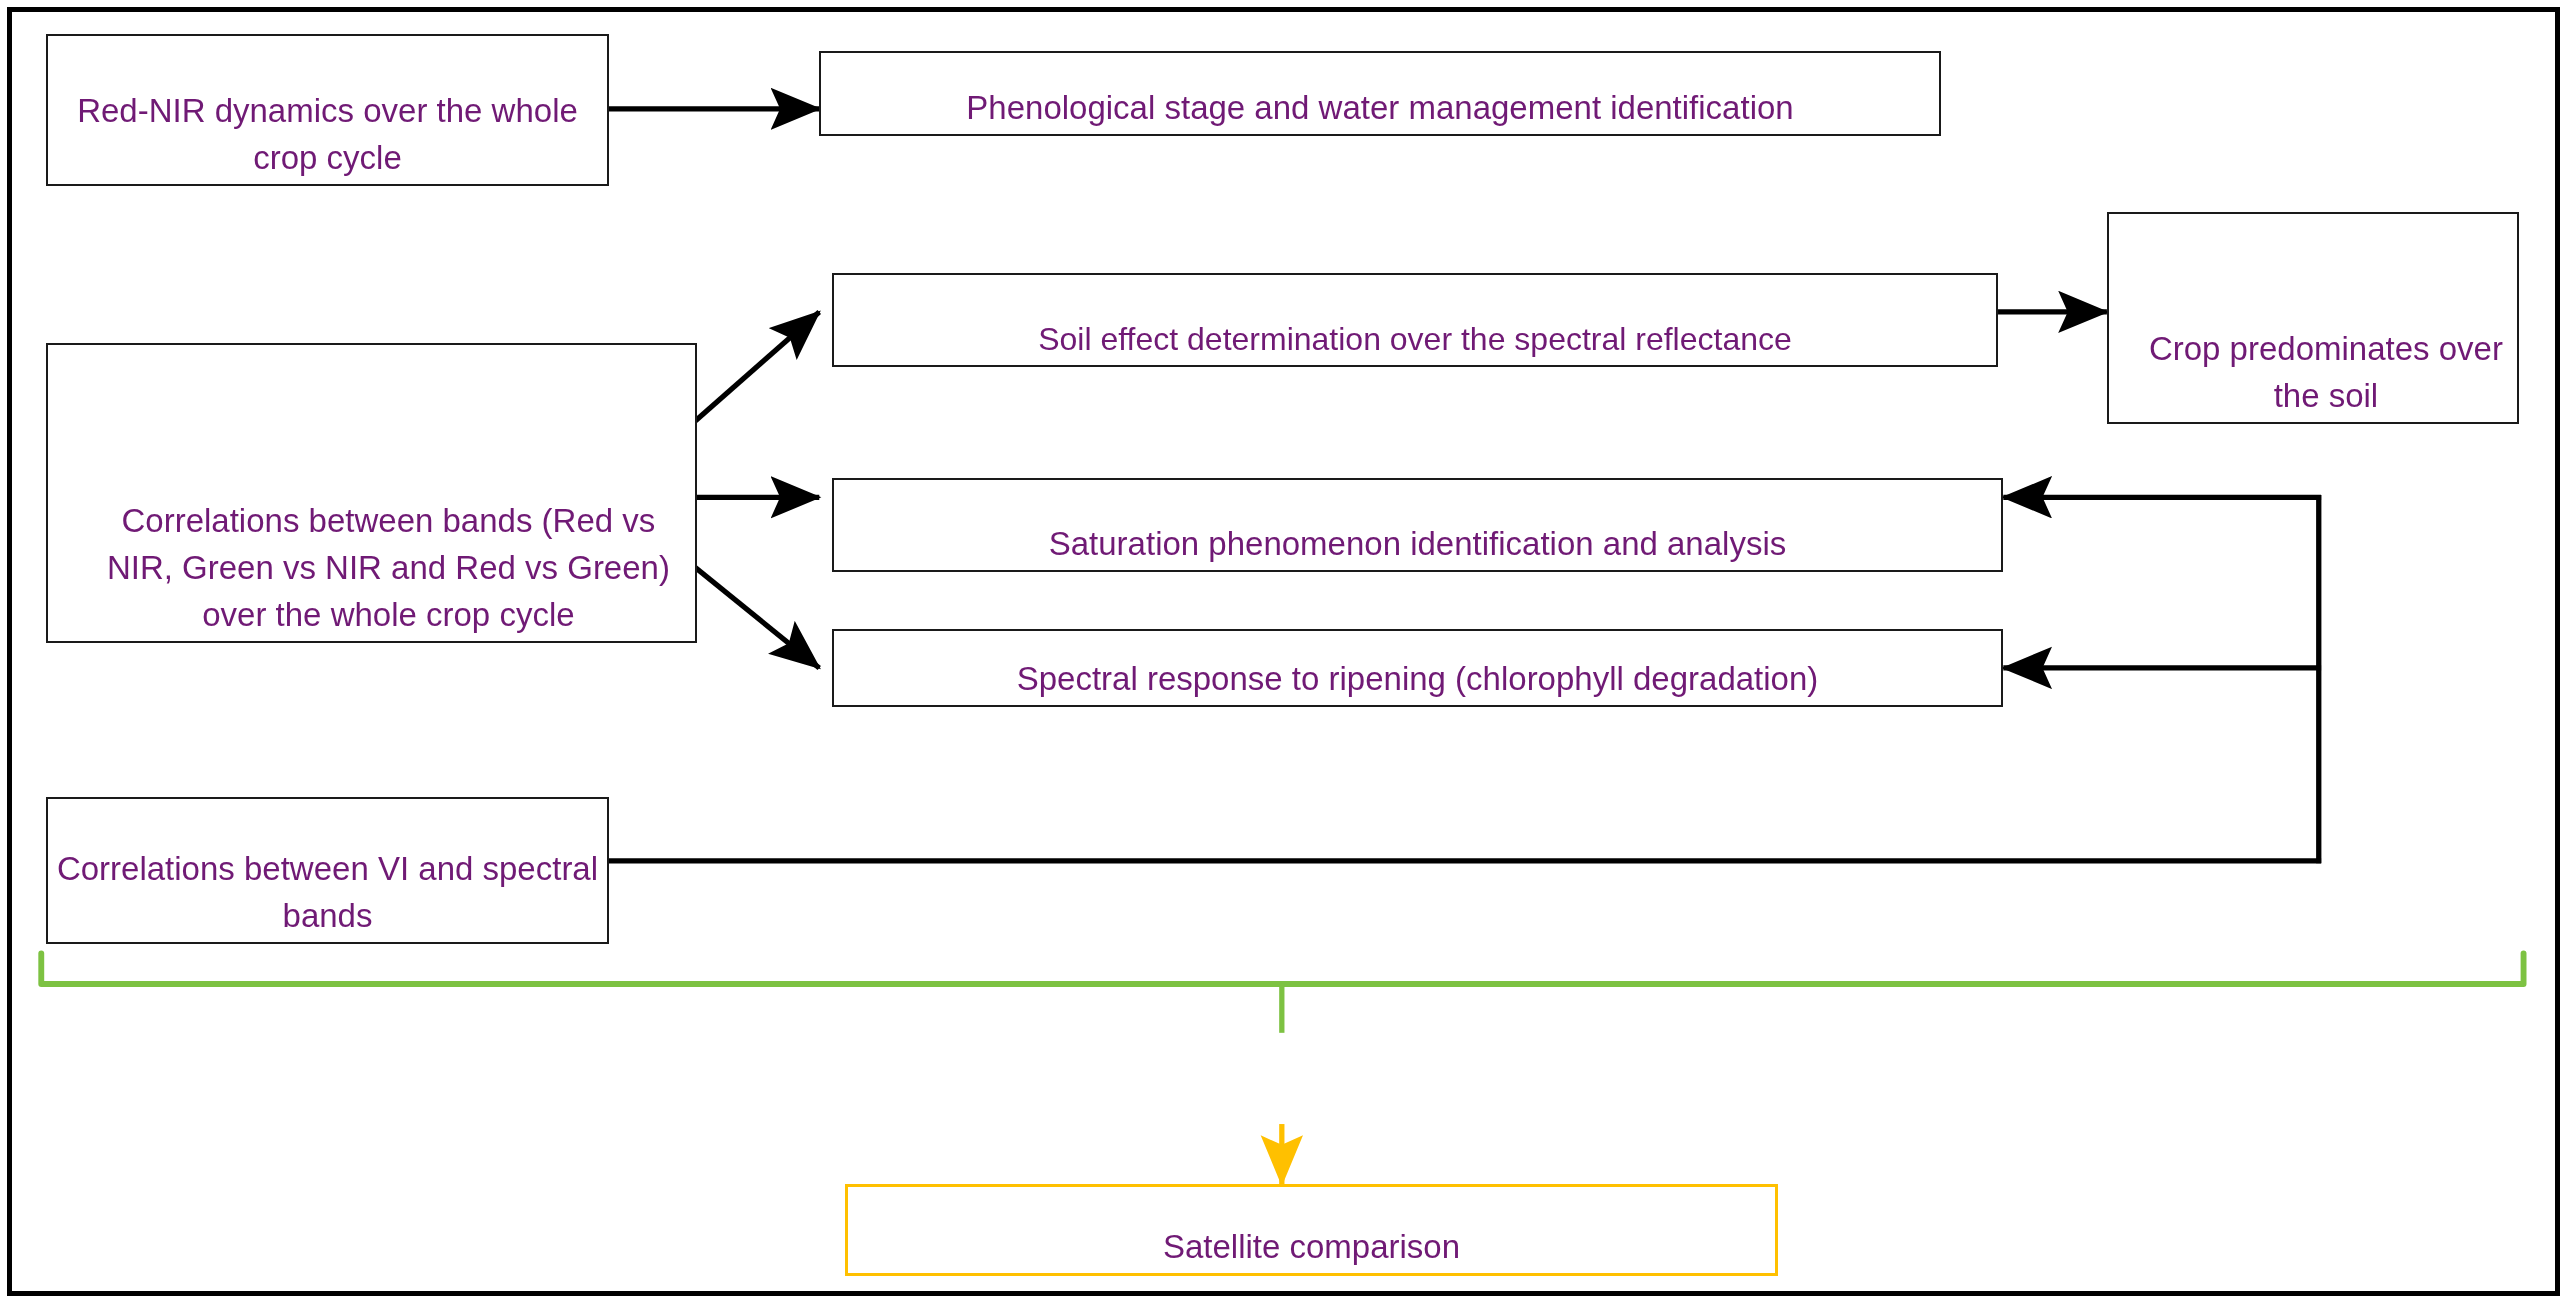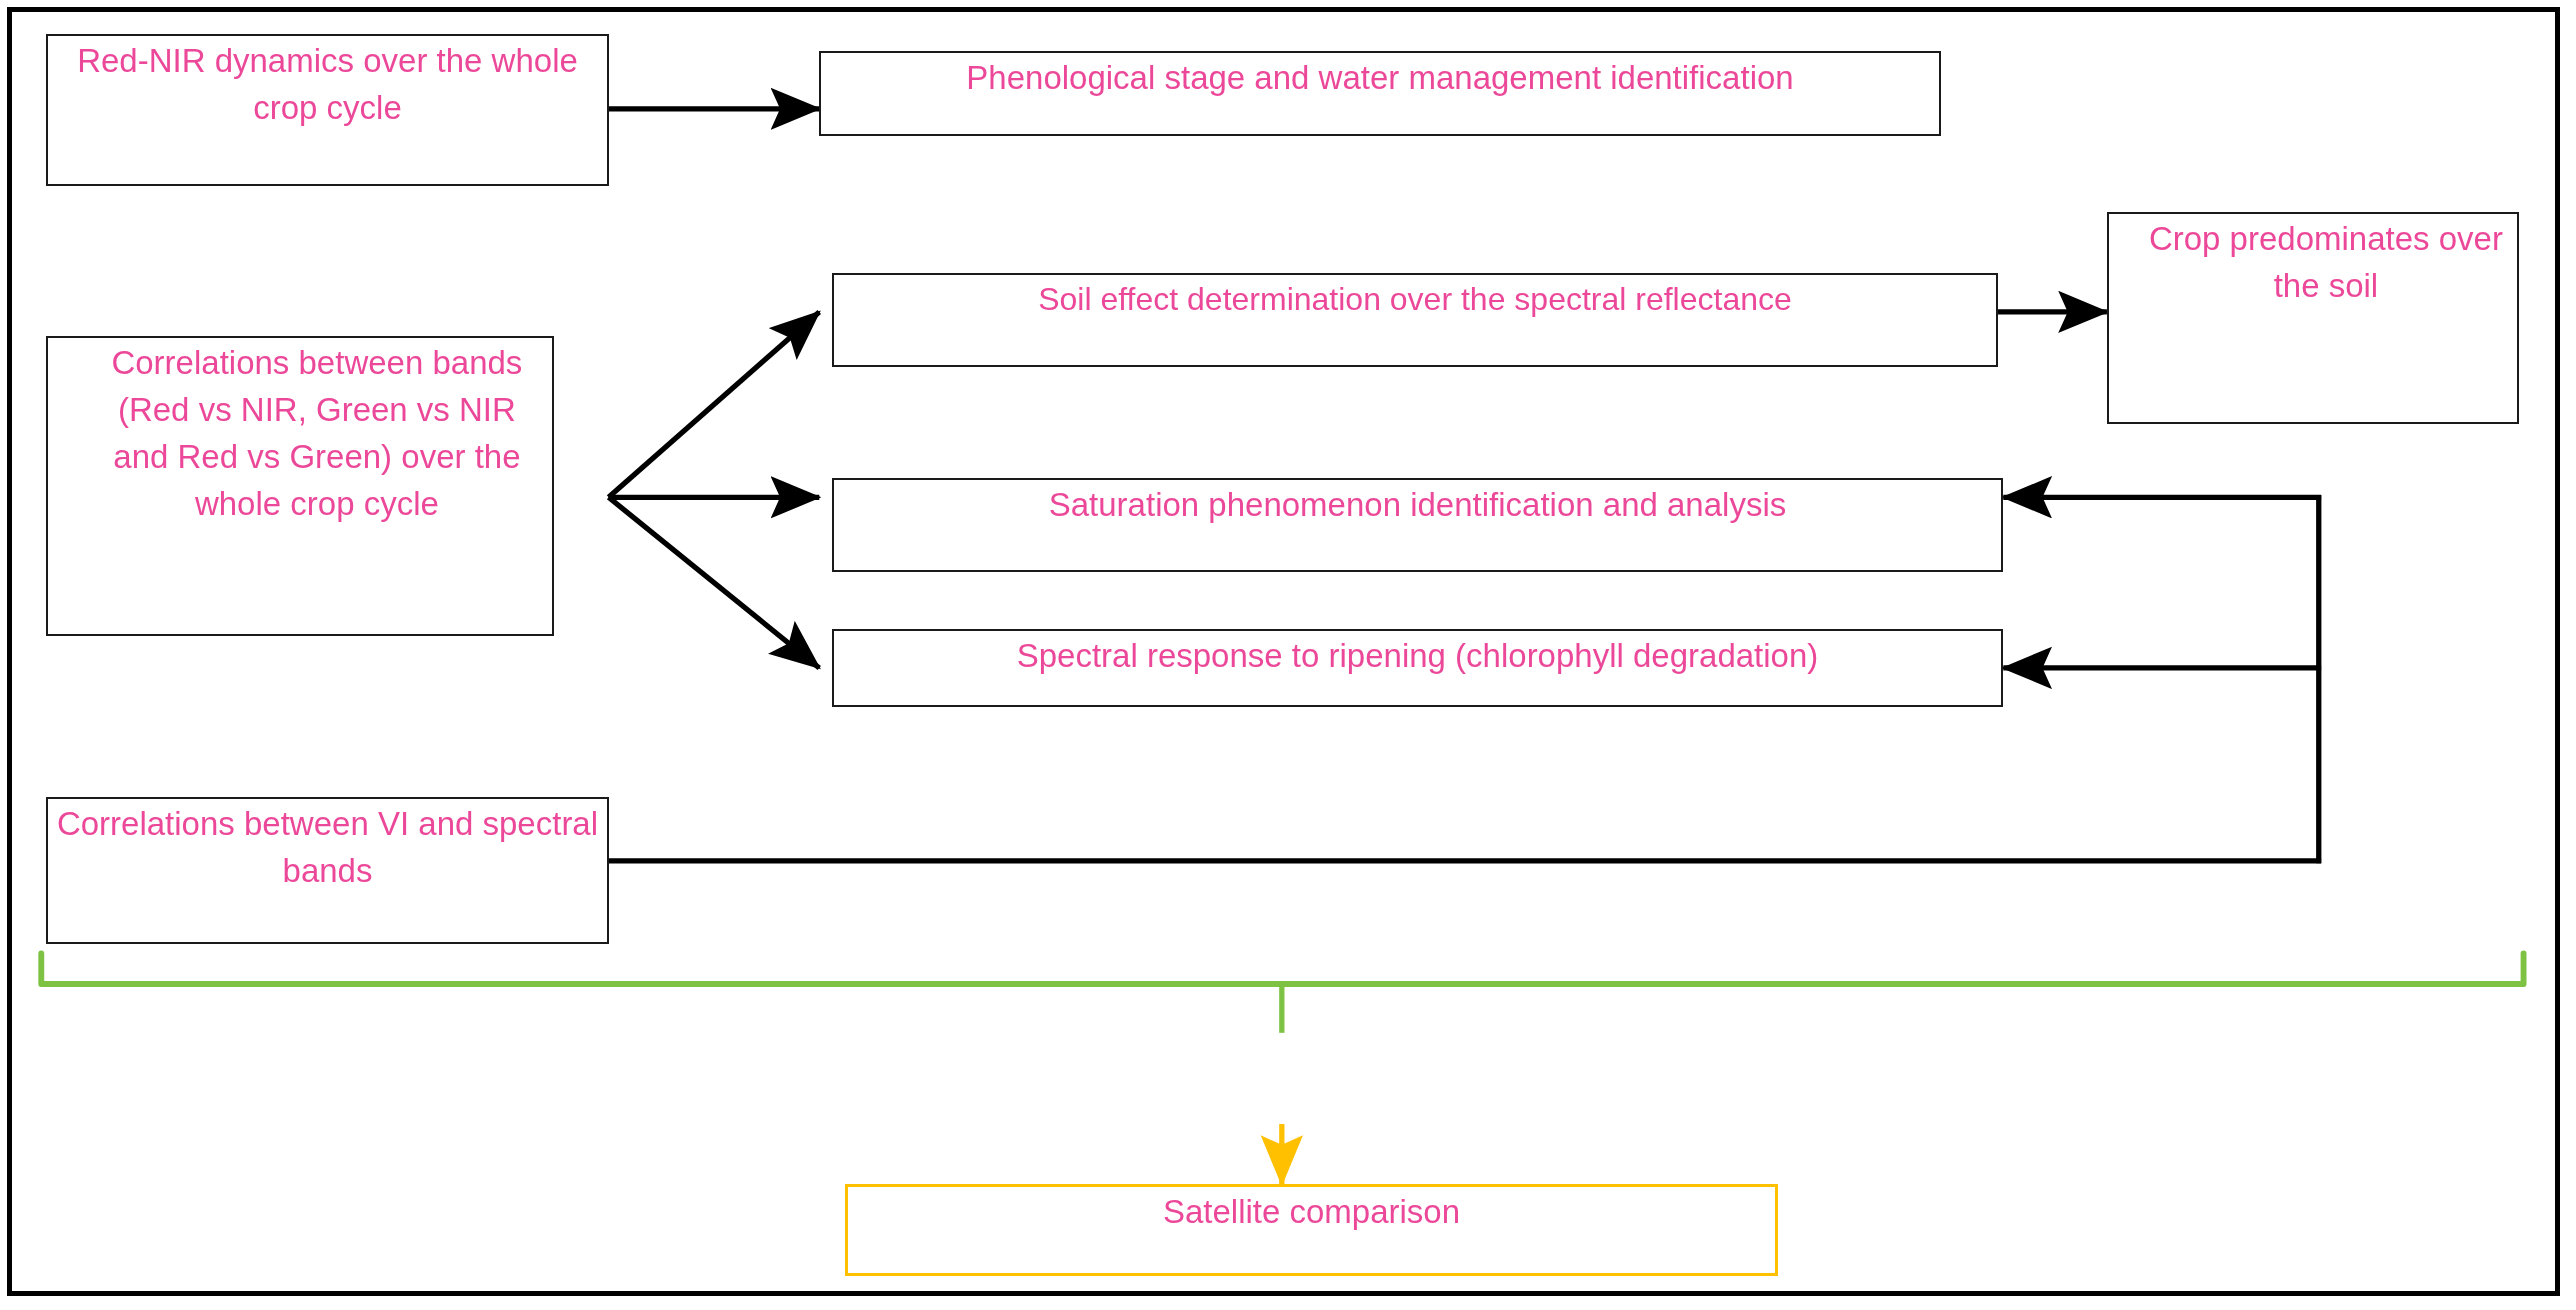--- a/index.html
+++ b/index.html
@@ -24,24 +24,24 @@
     height: 1289px;
     border: 5.3px solid #000000;
     box-sizing: border-box;
   }
   
   .node {
     position: absolute;
     box-sizing: border-box;
     background: #ffffff;
     display: flex;
-    align-items: flex-start;
+    align-items: flex-end;
     justify-content: center;
     text-align: center;
-    color: #ec4899;
+    color: #701a75;
     line-height: 1.42;
     padding: 2.4px 8.2px;
   }
   .node.black {
     border: 2.4px solid #1a1a1a;
   }
   .node.green {
     border: 3.5px solid #7DC242;
   }
   .node.orange {
@@ -121,21 +121,21 @@
   </svg>
 
   <div class="node black" style="left:46px; top:34px; width:563px; height:152px; font-size:33px;">
     <span class="label">Red-NIR dynamics over the whole crop cycle</span>
   </div>
 
   <div class="node black" style="left:819px; top:51px; width:1122px; height:85px; font-size:33px;">
     <span class="label">Phenological stage and water management identification</span>
   </div>
 
-  <div class="node black" style="left:46px; top:336px; width:508px; height:300px; font-size:33px;padding-left:42px;">
+  <div class="node black" style="left:46px; top:343px; width:651px; height:300px; font-size:33px;padding-left:42px;">
     <span class="label">Correlations between bands (Red vs NIR, Green vs NIR and Red vs Green) over the whole crop cycle</span>
   </div>
 
   <div class="node black" style="left:832px; top:273px; width:1166px; height:94px; font-size:32px;">
     <span class="label">Soil effect determination over the spectral reflectance</span>
   </div>
 
   <div class="node black" style="left:2107px; top:212px; width:412px; height:212px; font-size:33px;padding-left:34px;">
     <span class="label">Crop predominates over the soil</span>
   </div>

